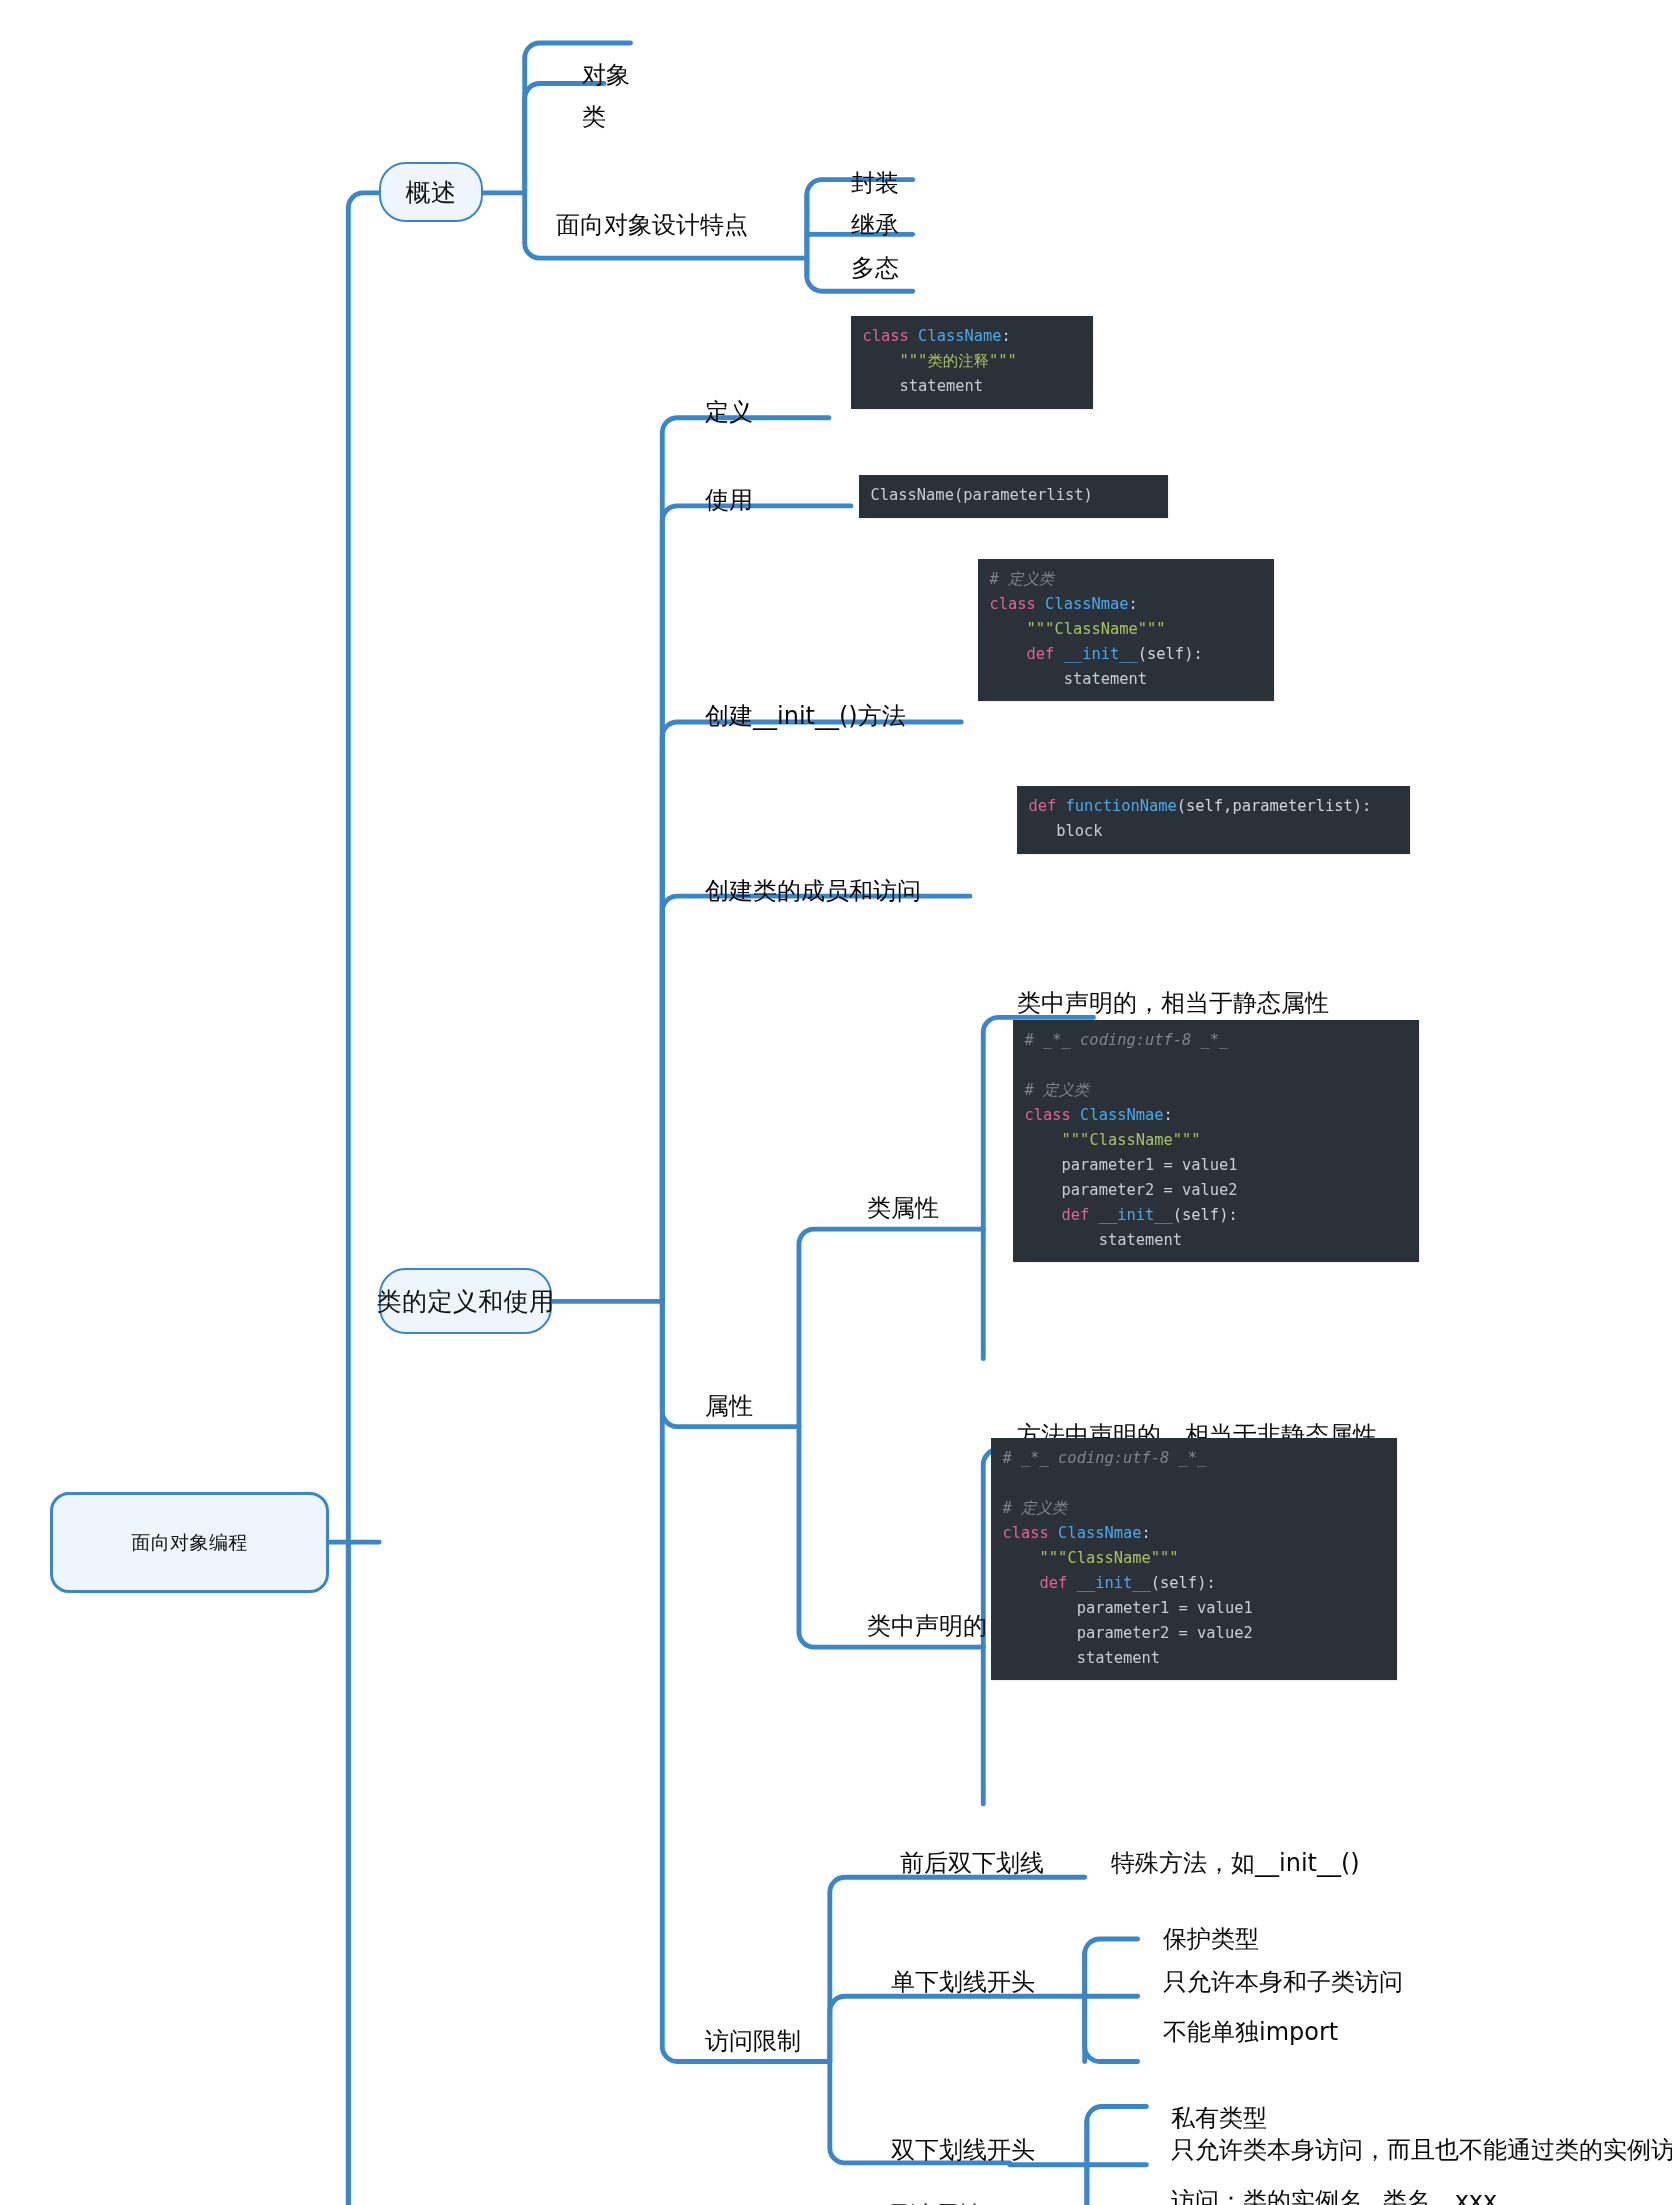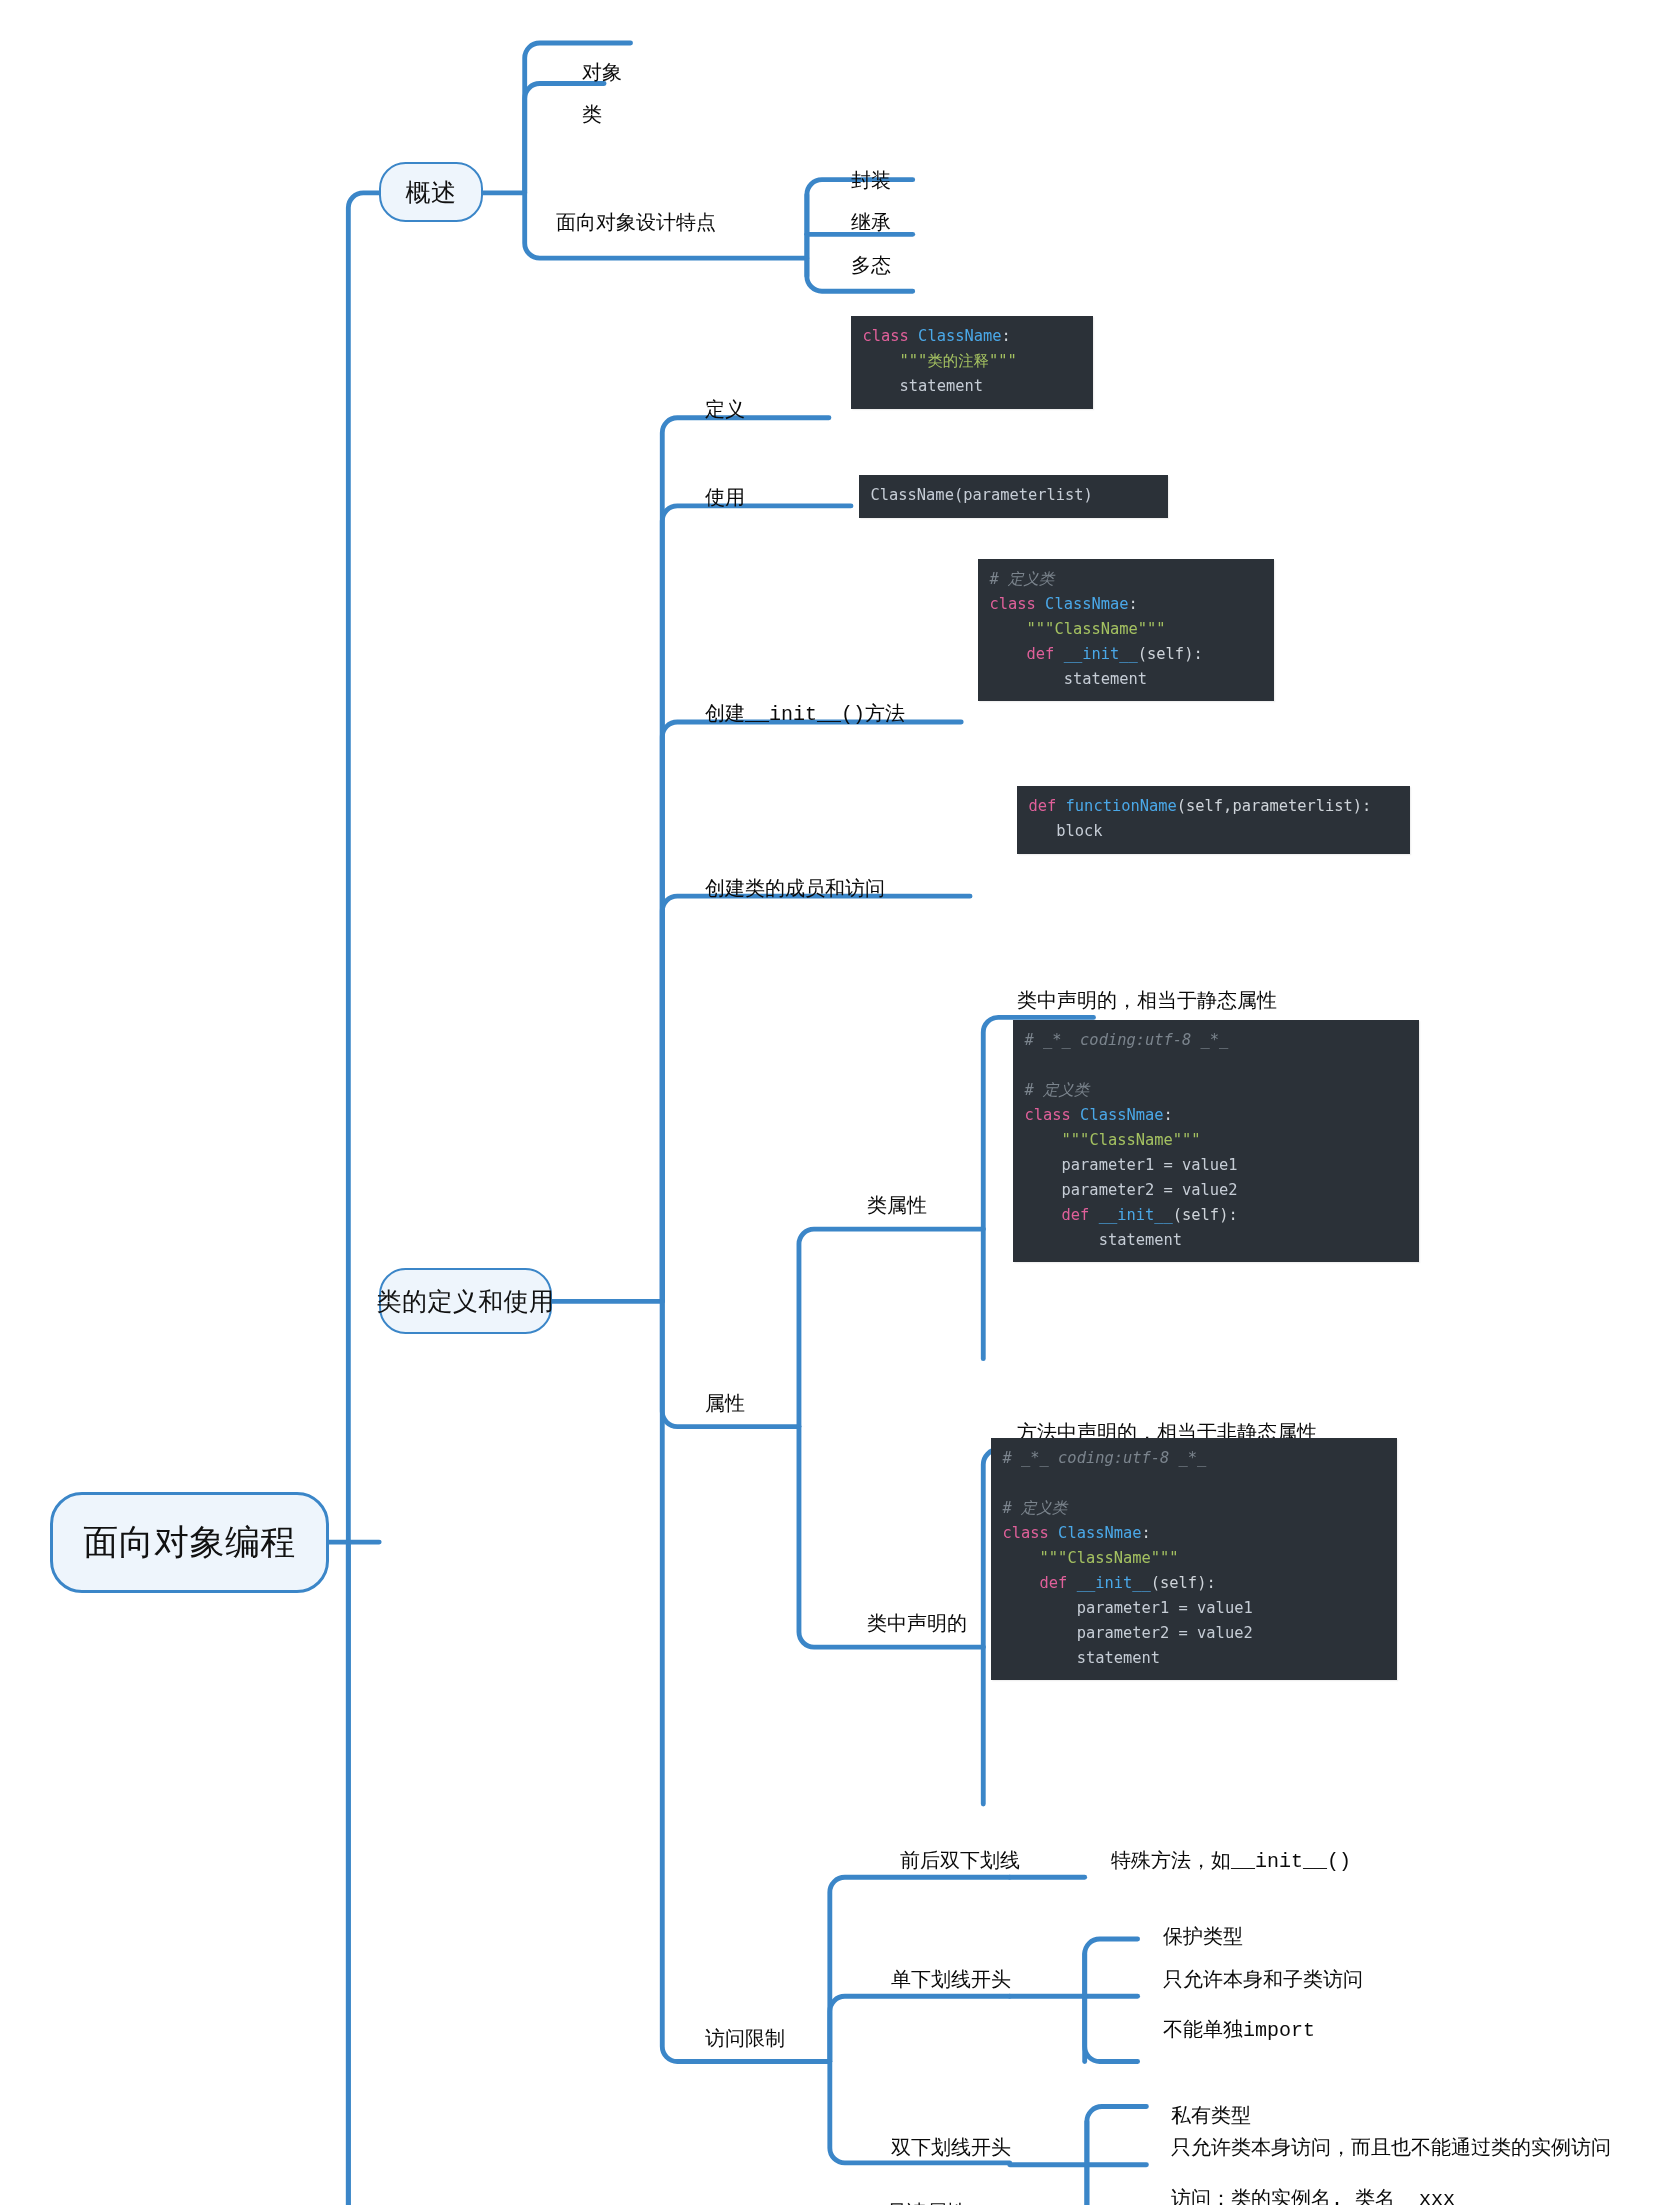--- a/index.html
+++ b/index.html
@@ -5,37 +5,36 @@
   html,body{margin:0;padding:0;background:#ffffff;}
   body{font-family:"DejaVu Sans","Liberation Sans",sans-serif;}
   #root-canvas{position:relative;width:1672px;height:3045px;background:#fff;overflow:hidden;}
   svg.wires{position:absolute;left:0;top:0;width:1672px;height:3045px;pointer-events:none;}
 
   
   .rnode{
     position:absolute;
     background:#eef5fc;
     border:3.1px solid #3b86c8;
-    border-radius:32px;
+    border-radius:19px;
     color:#111;
     display:flex;align-items:center;justify-content:center;
-    font-size:35px;
+    font-size:19px;
     letter-spacing:0.4px;
     box-sizing:border-box;
     white-space:nowrap;
   }
   .rnode.small{font-size:25px;border-radius:26.5px;border-width:2.6px;}
 
   .plain{
     position:absolute;
     color:#0a0a0a;
-    font-size:20px;
+    font-size:24px;
     white-space:nowrap;
     line-height:1.05;
-    font-family:Liberation Mono, monospace;
   }
 
   
   .code{
     position:absolute;
     background:#2b3138;
     color:#c6cdd6;
     font-family:"DejaVu Sans Mono","Liberation Mono",monospace;
     font-size:15.4px;
     line-height:1.62;

